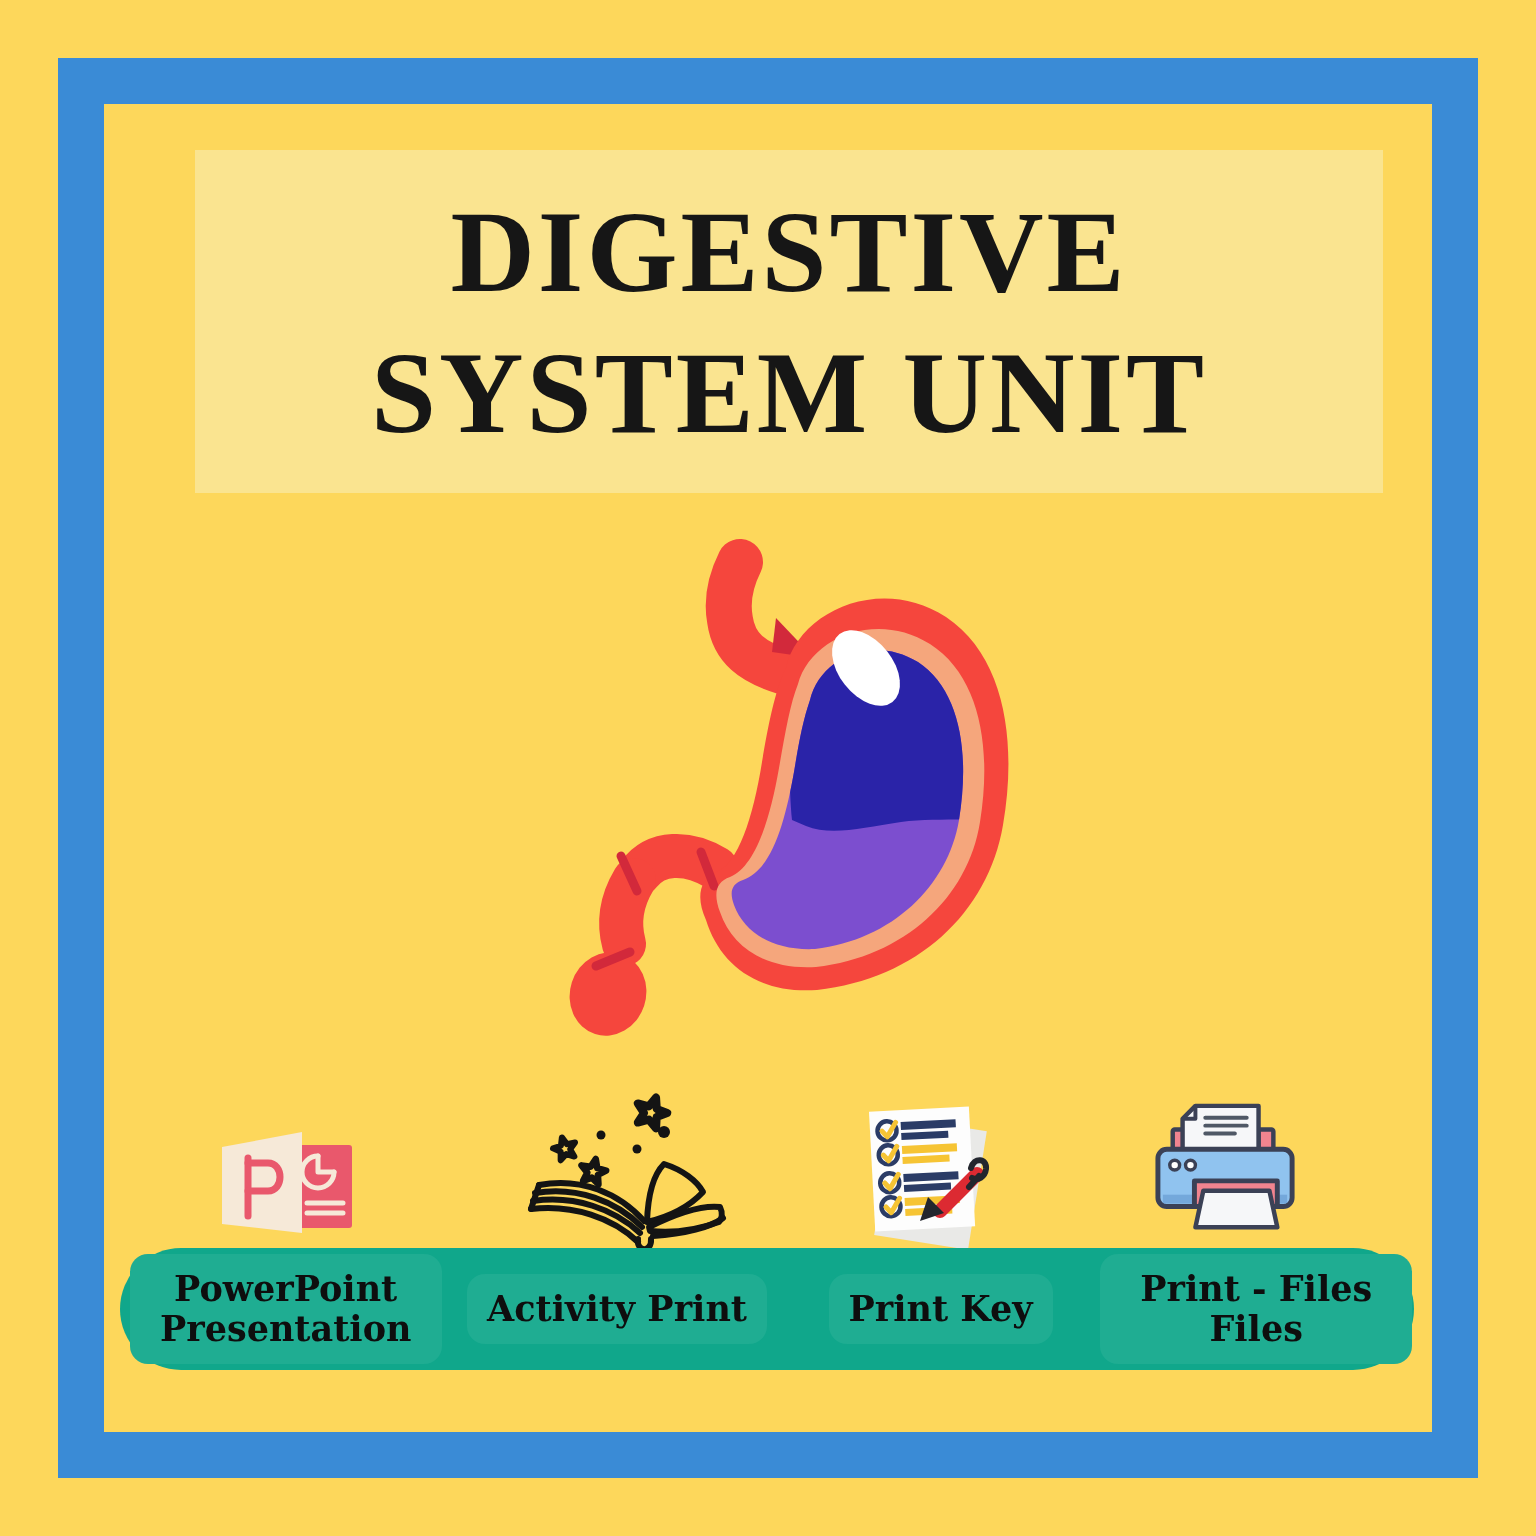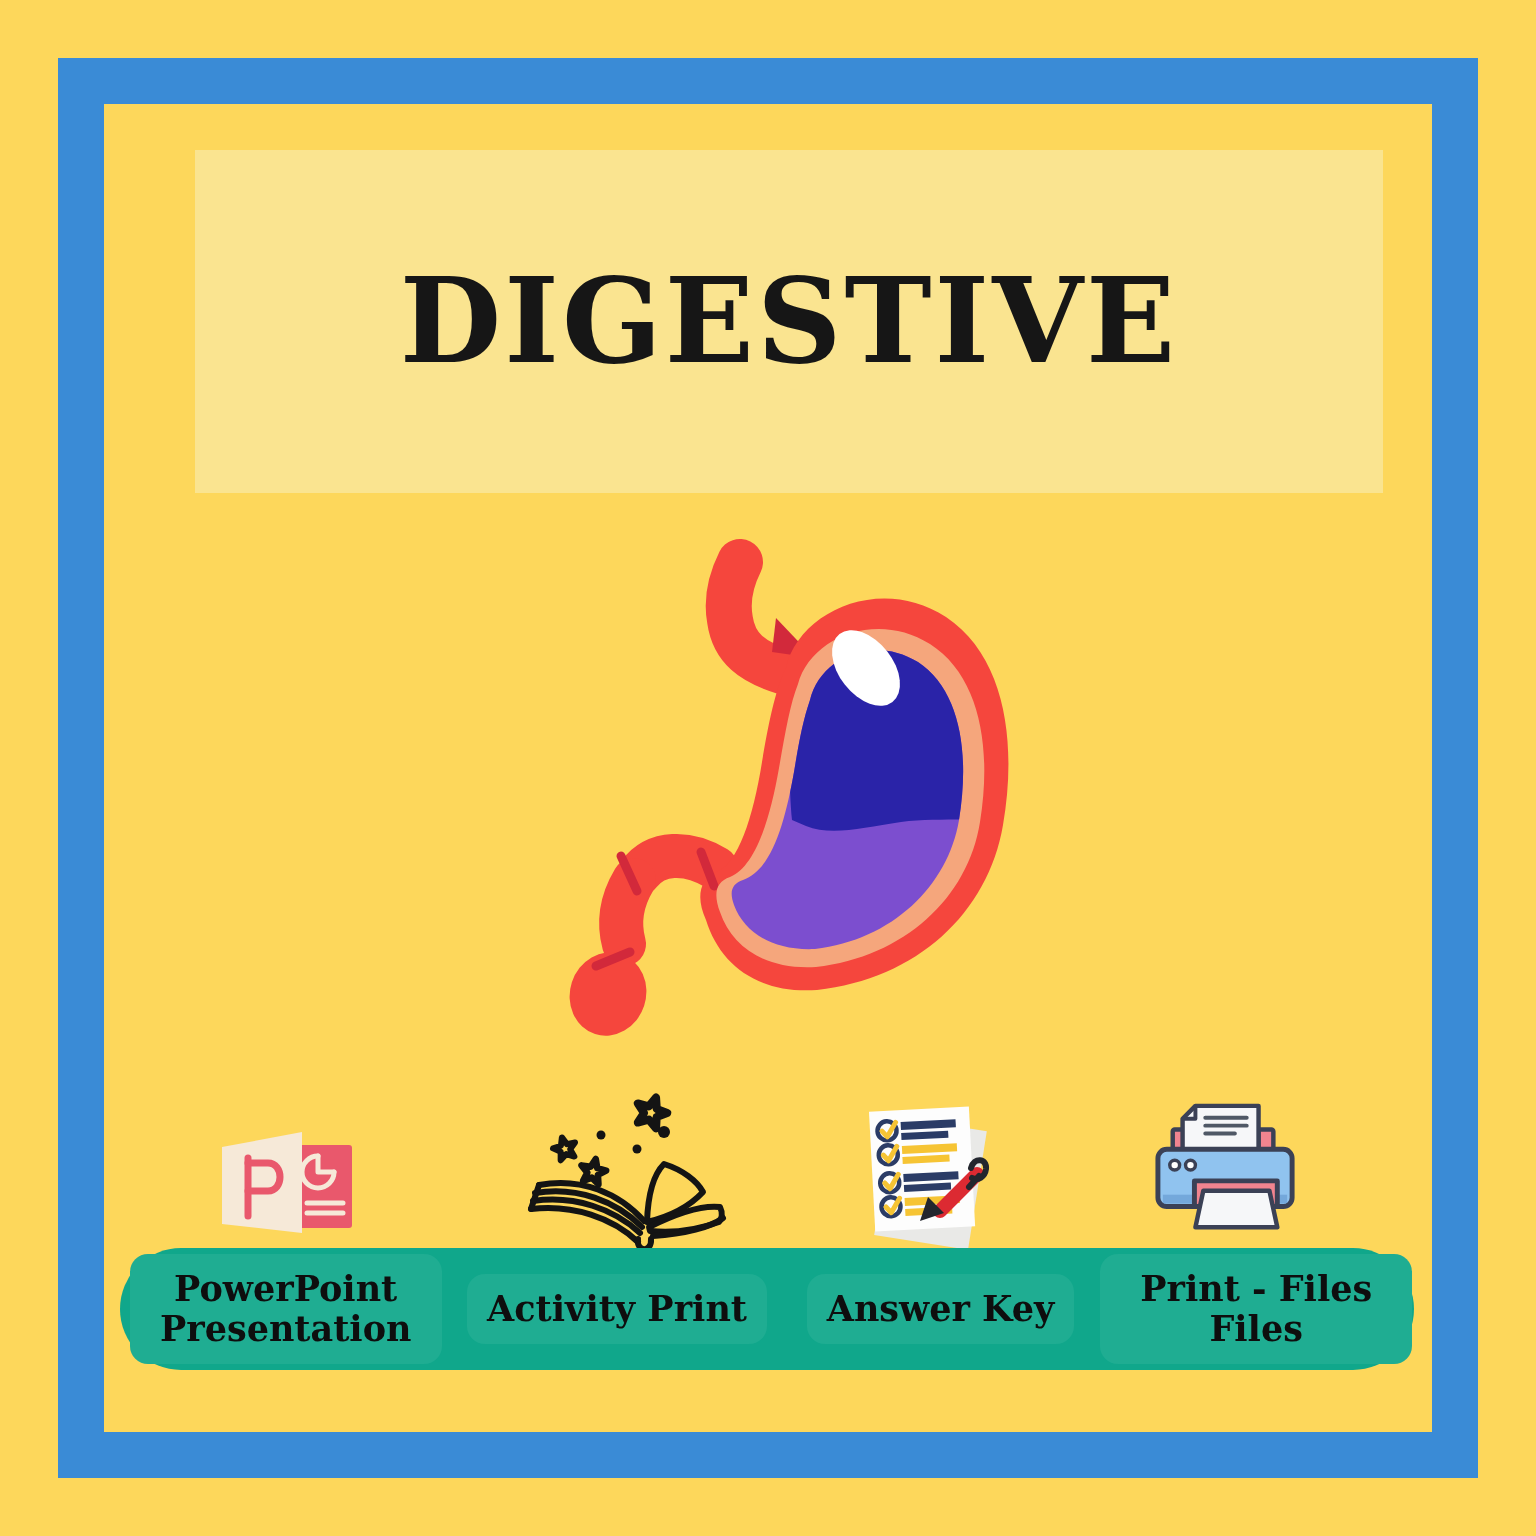--- a/index.html
+++ b/index.html
@@ -5,21 +5,21 @@
   html,body{margin:0;padding:0;background:#fff;}
   .poster{
     position:relative;width:1536px;height:1536px;overflow:hidden;
     background:var(--c-yellow,#FDD75B);
     font-family:"DejaVu Serif",serif;
   }
   .frame{position:absolute;inset:58px;border:46px solid var(--c-frame_blue,#3A8BD6);}
   .title-banner{
     position:absolute;left:195px;top:150px;width:1188px;height:343px;
     background:var(--c-banner_cream,#FAE490);
-    display:flex;flex-direction:column;align-items:center;justify-content:center;gap:24px;
+    display:flex;flex-direction:column;align-items:center;justify-content:center;gap:24px;font-family:Liberation Serif, serif;
   }
   .title-line{
     font-weight:700;font-size:117px;line-height:1;letter-spacing:3px;
     color:var(--c-ink,#161616);white-space:nowrap;
   }
   .stomach-svg{position:absolute;left:500px;top:520px;width:560px;height:520px;}
   .icon{position:absolute;}
   .icon-ppt{left:218px;top:1122px;width:140px;height:118px;}
   .icon-book{left:523px;top:1083px;width:230px;height:178px;}
   .icon-answer{left:858px;top:1093px;width:215px;height:178px;}
@@ -73,20 +73,21 @@
 </style>
 </head>
 <body>
 
 <div class="poster">
 
   <div class="frame"></div>
 
   <div class="title-banner">
     <div class="title-line">DIGESTIVE</div>
+    <div class="title-line">SYSTEM UNIT</div>
   </div>
 
   <svg class="stomach-svg" viewBox="0 0 560 520" aria-hidden="true">
 
     <path class="sr" d="M 240 42 C 232 58, 226 78, 230 100 C 234 128, 252 142, 285 152" stroke-width="46"></path>
 
     <path class="fd" d="M 276 98 L 314 138 L 272 132 Z"></path>
 
     <path class="sr" d="M 216 348 C 188 331, 156 331, 139 354" stroke-width="44"></path>
     <path class="sr" d="M 134 360 C 122 380, 118 402, 124 424" stroke-width="44"></path>
@@ -197,20 +198,20 @@
   </svg>
 
   <div class="features-bar">
     <div class="feature-cell">
       <div class="feature-label">PowerPoint Presentation</div>
     </div>
     <div class="feature-cell">
       <div class="feature-label">Activity Print</div>
     </div>
     <div class="feature-cell">
-      <div class="feature-label">Answer Key</div>
+      <div class="feature-label">Print Key</div>
     </div>
     <div class="feature-cell">
       <div class="feature-label">Print - Files Files</div>
     </div>
   </div>
 
 </div>
 
 </body></html>

